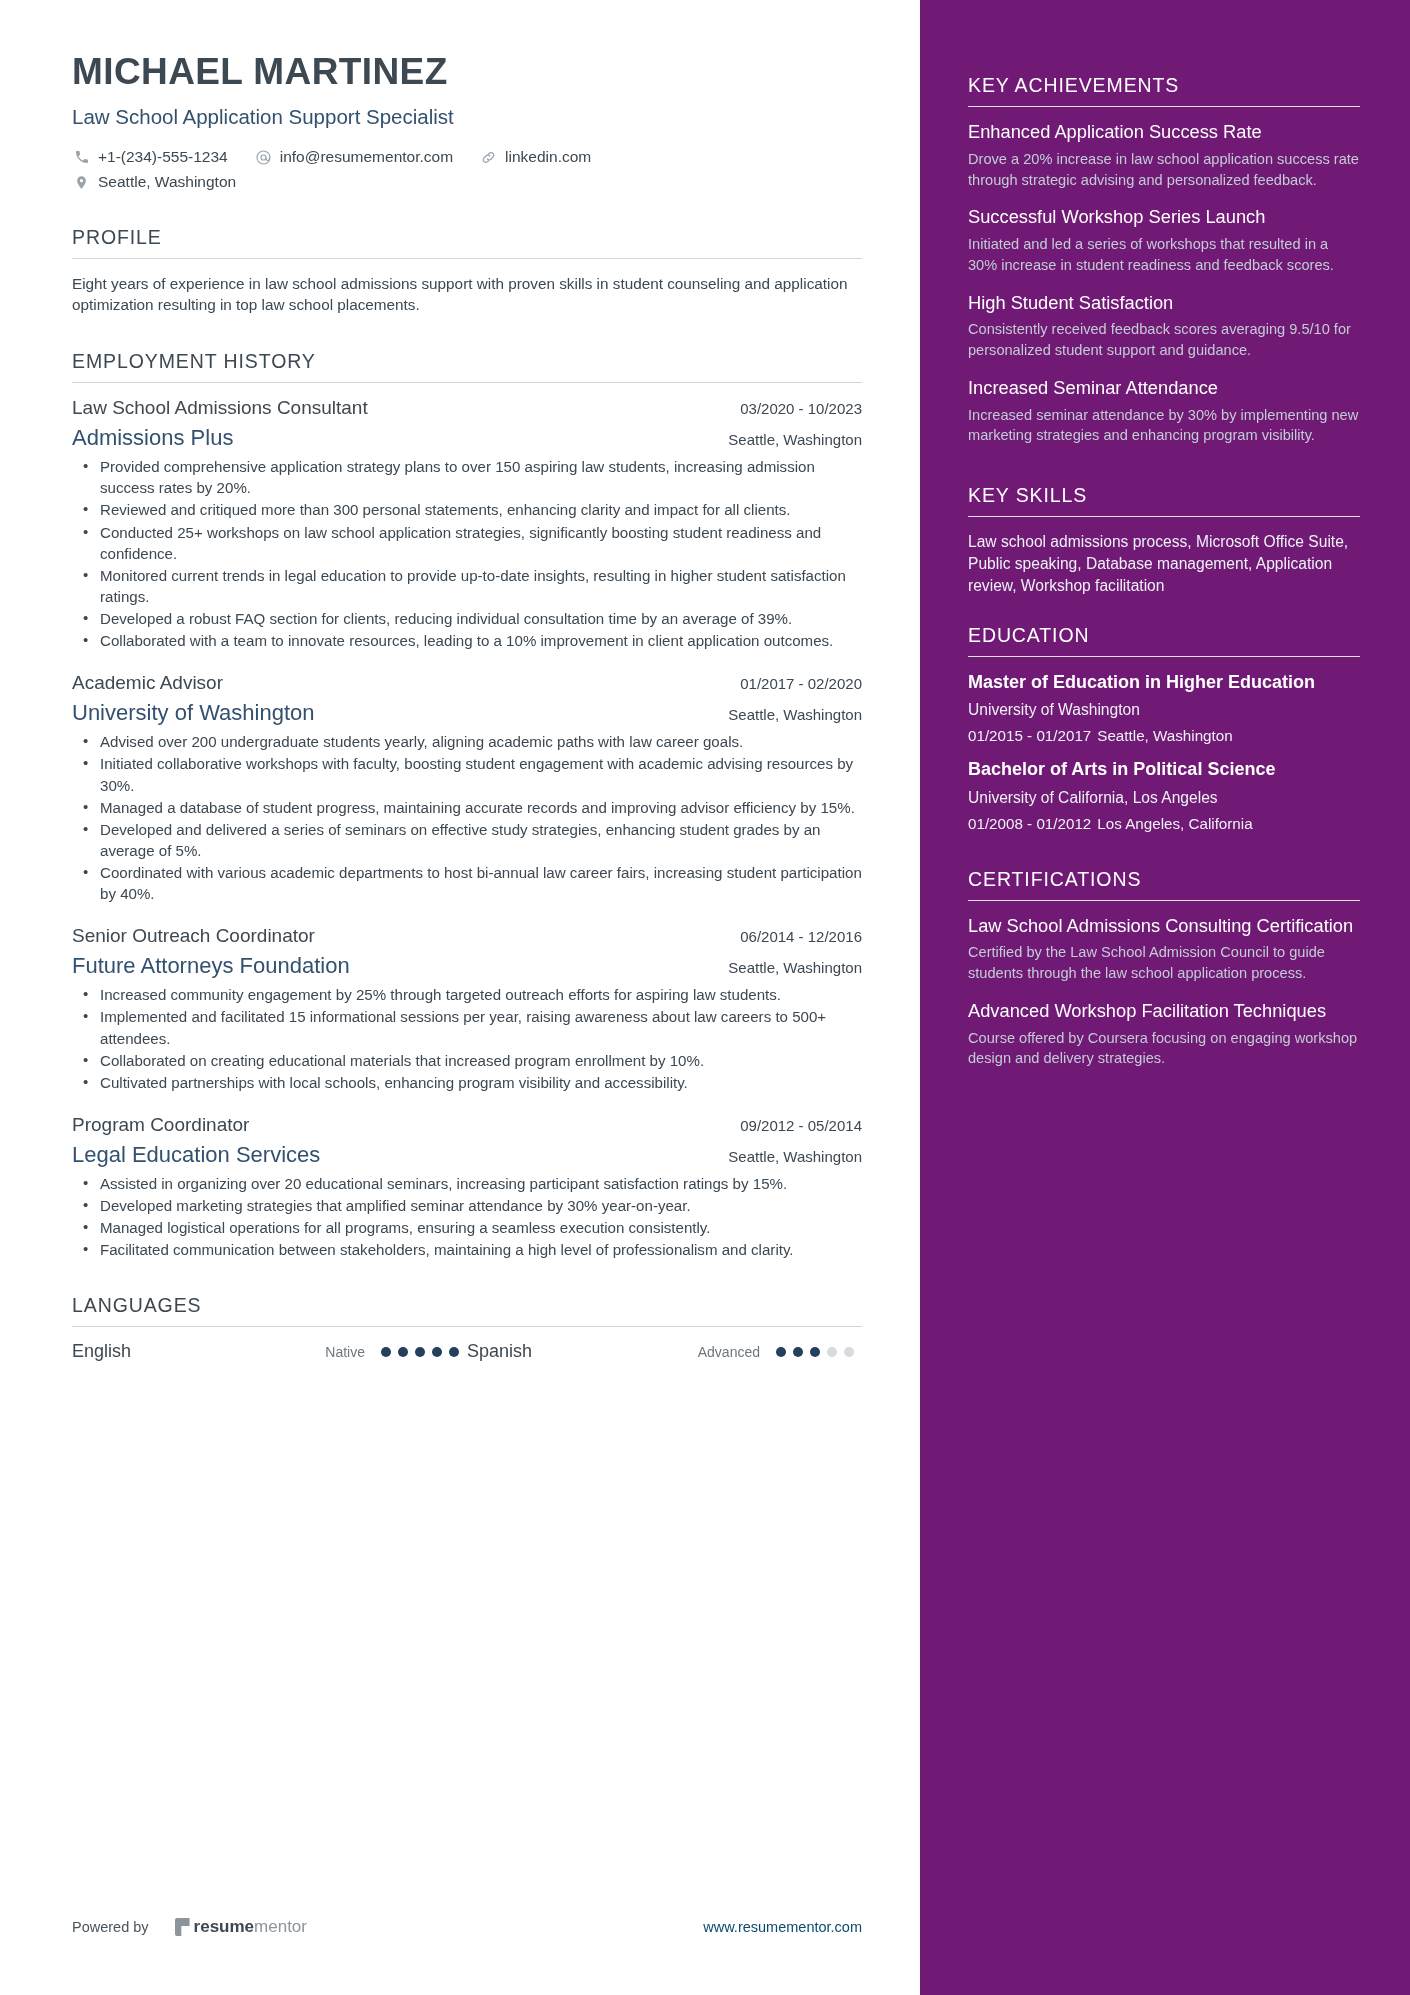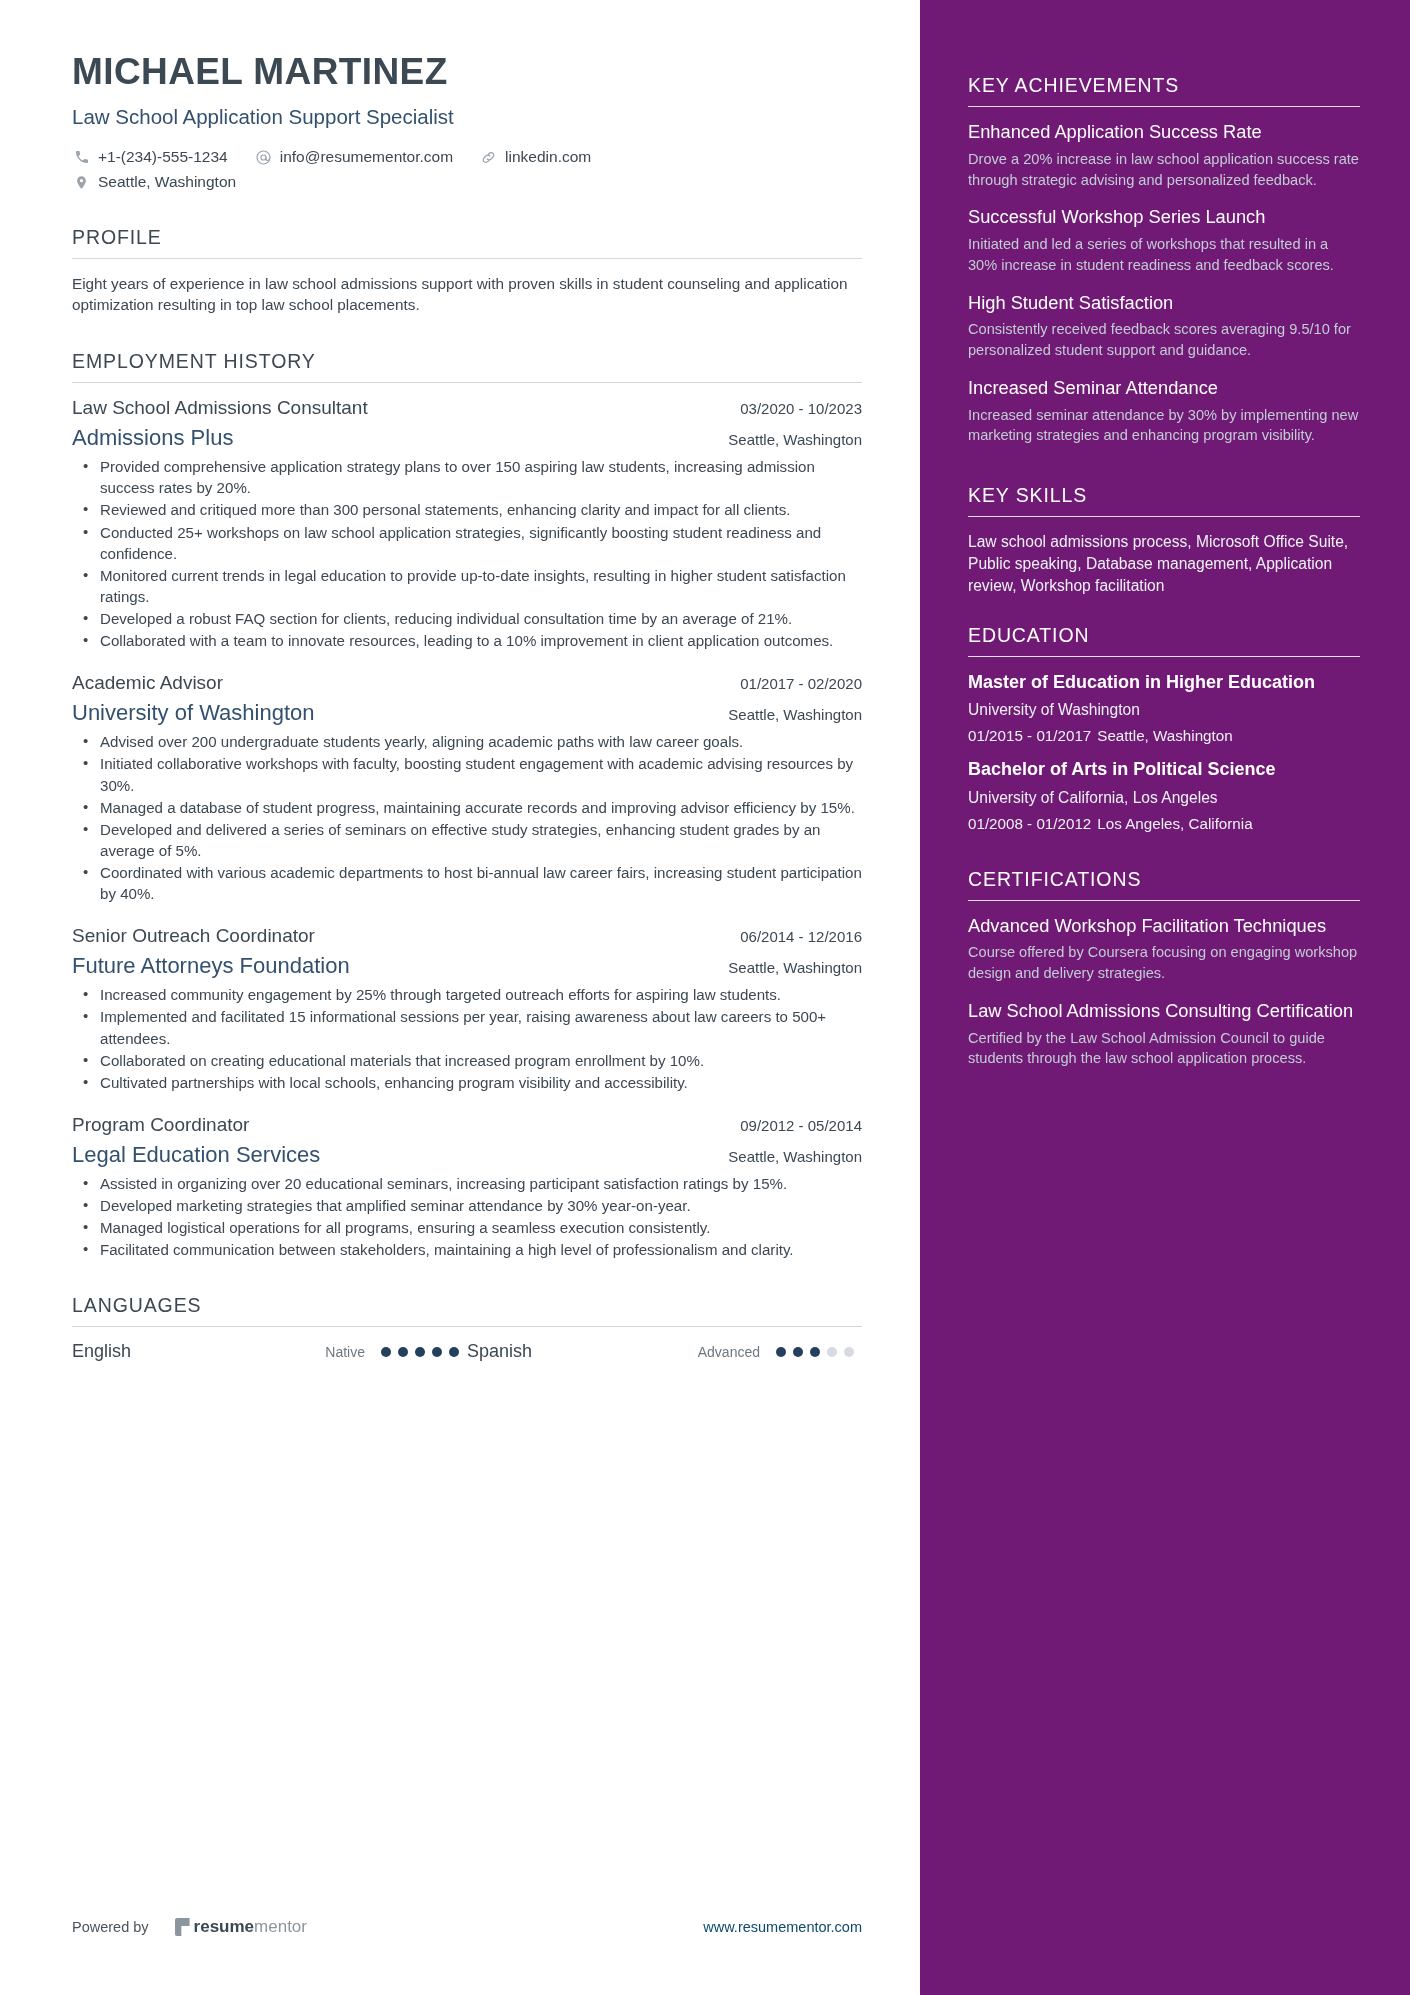--- a/index.html
+++ b/index.html
@@ -340,21 +340,21 @@
      </div>
      <div class="job-row2">
        <span class="job-company">Admissions Plus</span>
        <span class="job-location">Seattle, Washington</span>
      </div>
      <ul class="bullets">
               <li>Provided comprehensive application strategy plans to over 150 aspiring law students, increasing admission success rates by 20%.</li>
               <li>Reviewed and critiqued more than 300 personal statements, enhancing clarity and impact for all clients.</li>
               <li>Conducted 25+ workshops on law school application strategies, significantly boosting student readiness and confidence.</li>
               <li>Monitored current trends in legal education to provide up-to-date insights, resulting in higher student satisfaction ratings.</li>
-              <li>Developed a robust FAQ section for clients, reducing individual consultation time by an average of 21%.</li>
+              <li>Developed a robust FAQ section for clients, reducing individual consultation time by an average of 39%.</li>
               <li>Collaborated with a team to innovate resources, leading to a 10% improvement in client application outcomes.</li>
             </ul>
           </div>
           <div class="job">
             <div class="job-row">
        <span class="job-title">Academic Advisor</span>
        <span class="job-dates">01/2017 - 02/2020</span>
      </div>
      <div class="job-row2">
        <span class="job-company">University of Washington</span>
@@ -495,23 +495,23 @@
      </div>
           </div>
         </div>
     </div>
 
     <div class="sb-sec">
       <div class="sb-title">CERTIFICATIONS</div>
       <div class="sb-rule"></div>
       <div id="certs">
           <div class="cert">
+            <div class="cert-title">Law School Admissions Consulting Certification</div>
+     <div class="cert-desc">Certified by the Law School Admission Council to guide students through the law school application process.</div>
+          </div>
+          <div class="cert">
             <div class="cert-title">Advanced Workshop Facilitation Techniques</div>
      <div class="cert-desc">Course offered by Coursera focusing on engaging workshop design and delivery strategies.</div>
           </div>
-          <div class="cert">
-            <div class="cert-title">Law School Admissions Consulting Certification</div>
-     <div class="cert-desc">Certified by the Law School Admission Council to guide students through the law school application process.</div>
-          </div>
         </div>
     </div>
   </div>
 </div>
 
 </body></html>

